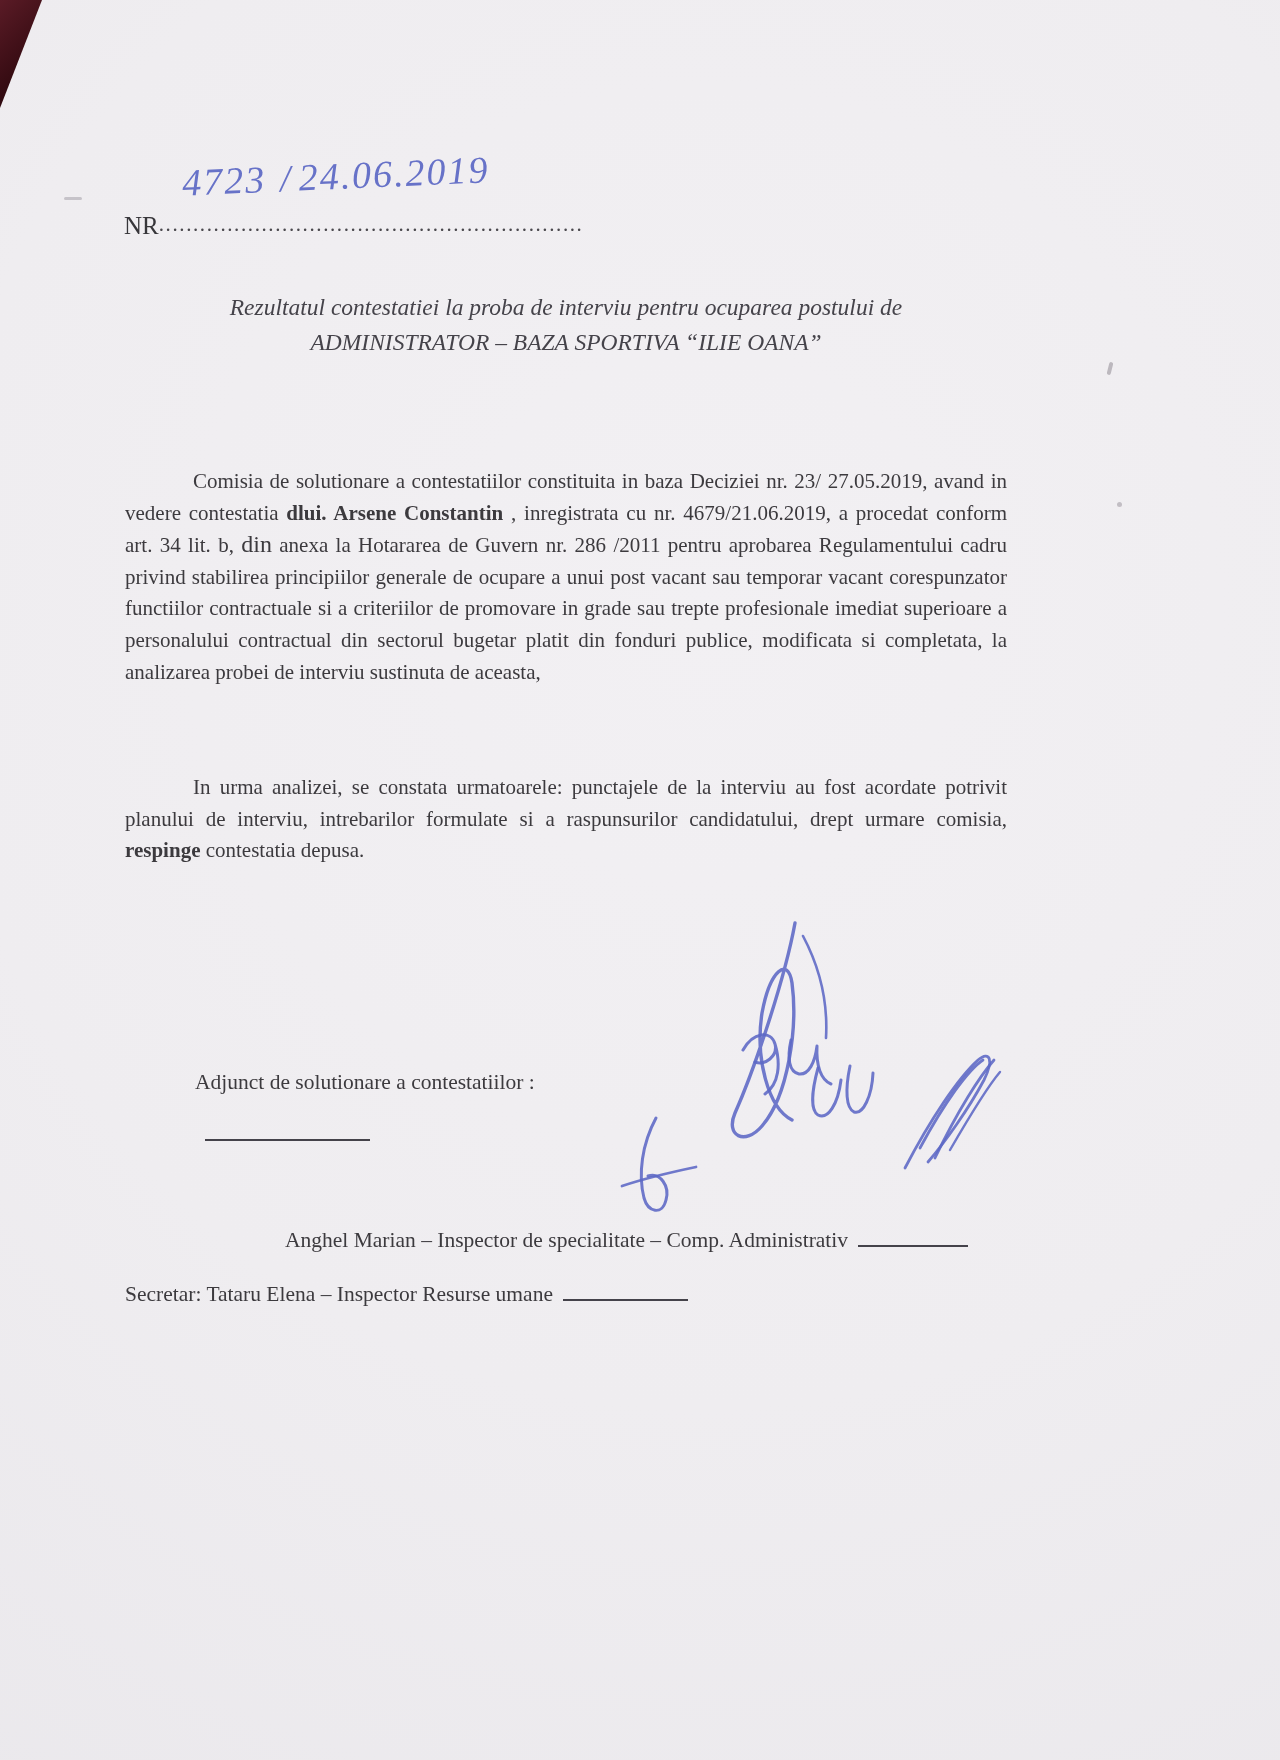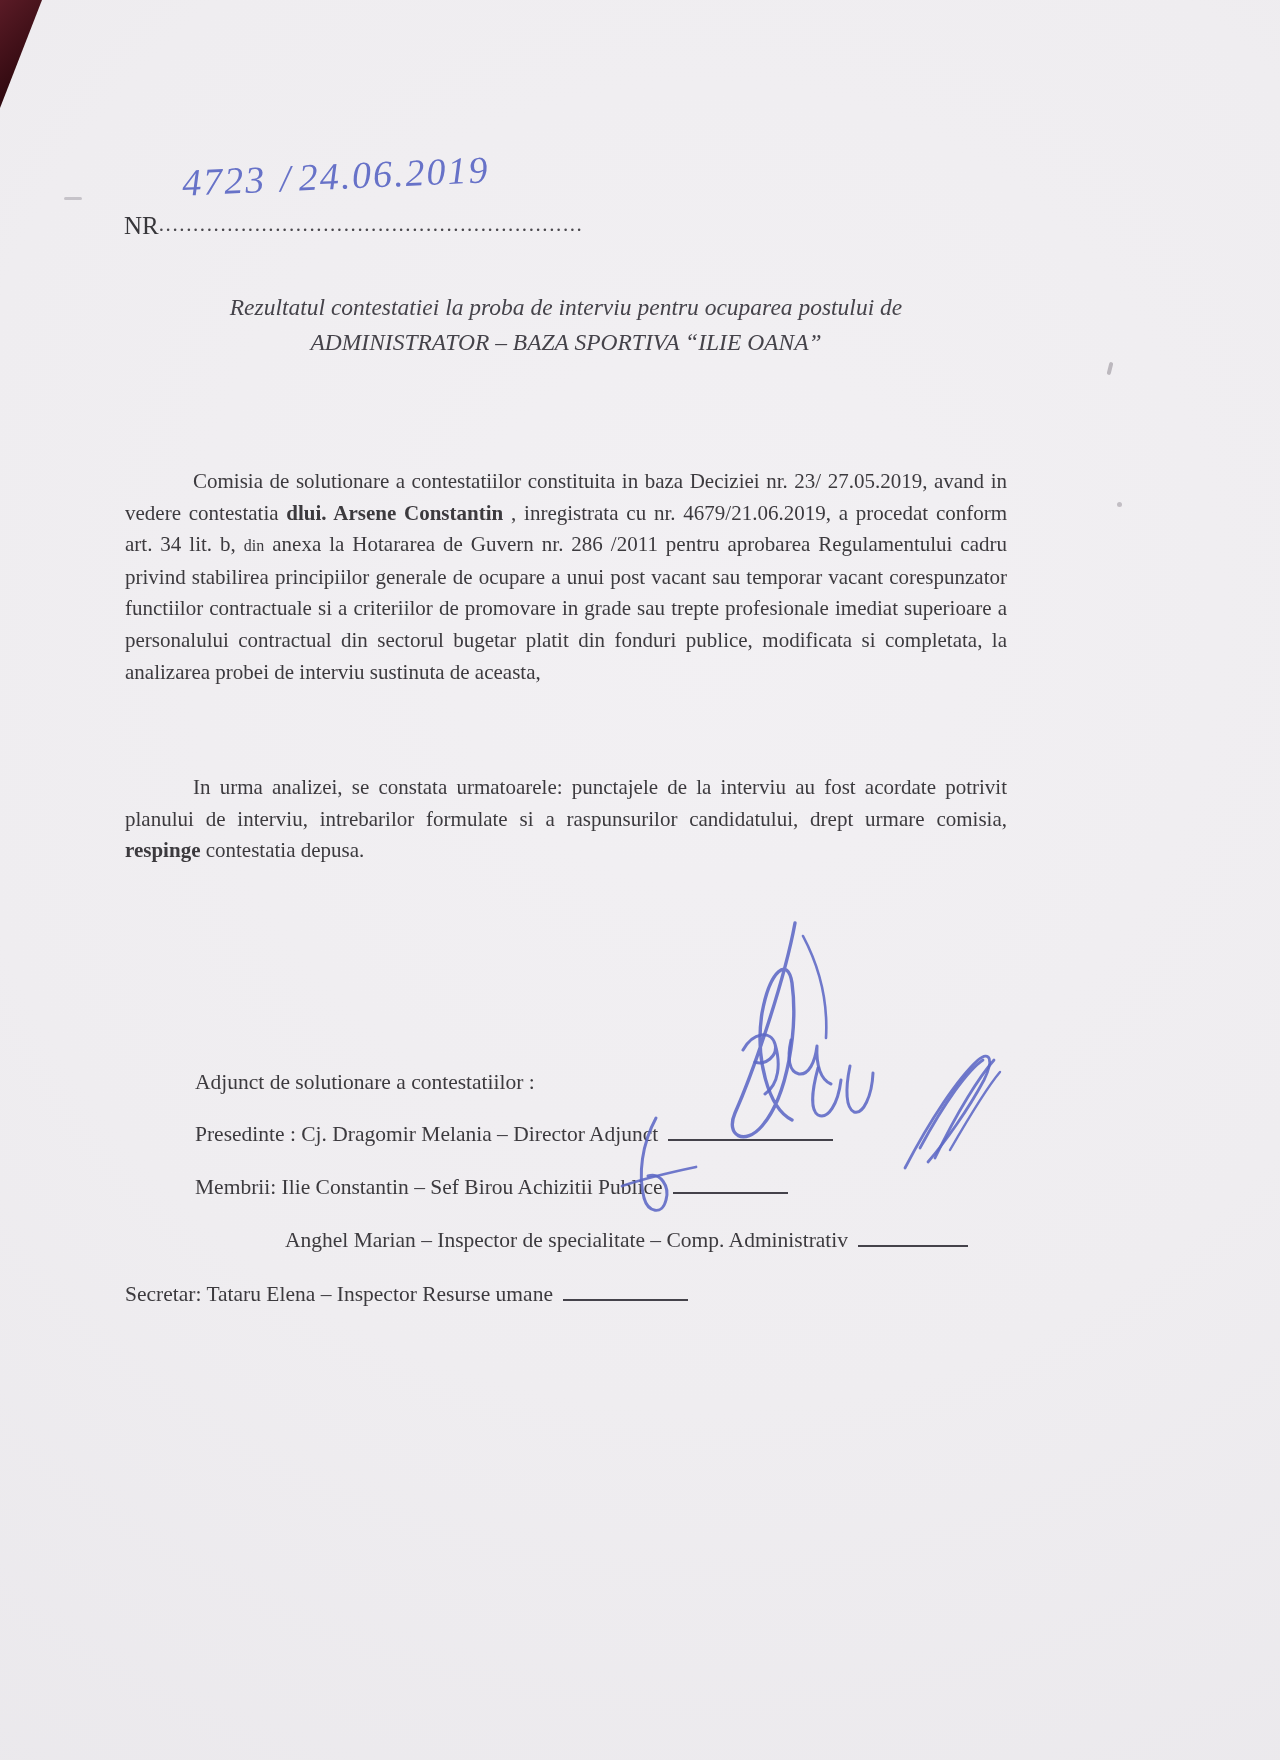--- a/index.html
+++ b/index.html
@@ -31,21 +31,21 @@
   .hand .sep{margin:0 6px 0 14px;}
 
   .title{position:absolute;left:125px;top:290px;width:882px;text-align:center;
     font-style:italic;font-size:23.5px;line-height:35px;color:#45434a;}
 
   .para{position:absolute;left:125px;width:882px;margin:0;text-align:justify;
     text-indent:68px;font-size:21px;line-height:31.6px;color:#3c3a3e;}
   #p1{top:466px;}
   #p2{top:772px;}
   #p3{top:884px;}
-  .ins{font-size:16px;}
+  .ins{font-size:24px;}
 
   .sig-intro{position:absolute;left:195px;top:1070px;font-size:21.5px;}
   .sig-row{position:absolute;font-size:21.5px;white-space:nowrap;}
   #row-presedinte{left:195px;top:1122px;}
   #row-membrii{left:195px;top:1175px;}
   #row-anghel{left:285px;top:1228px;}
   #row-secretar{left:125px;top:1282px;}
   .u{display:inline-block;border-bottom:2px solid var(--underline,#44424a);height:14px;margin-left:10px;}
   .u-presedinte{width:165px;}
   .u-membrii{width:115px;}
@@ -79,23 +79,22 @@
     <div>ADMINISTRATOR – BAZA SPORTIVA “ILIE OANA”</div>
   </div>
 
   <p class="para" id="p1"><span>Comisia de solutionare a contestatiilor constituita in baza Deciziei nr. 23/ 27.05.2019, avand in vedere contestatia </span><b>dlui. Arsene Constantin</b><span> , inregistrata cu nr. 4679/21.06.2019, a procedat conform art. 34 lit. b, </span><span class="ins">din</span><span> anexa la Hotararea de Guvern nr. 286 /2011 pentru aprobarea Regulamentului cadru privind stabilirea principiilor generale de ocupare a unui post vacant sau temporar vacant corespunzator functiilor contractuale si a criteriilor de promovare in grade sau trepte profesionale imediat superioare a personalului contractual din sectorul bugetar platit din fonduri publice, modificata si completata, la analizarea probei de interviu sustinuta de aceasta,</span></p>
 
   <p class="para" id="p2"><span>In urma analizei, se constata urmatoarele: punctajele de la interviu au fost acordate potrivit planului de interviu, intrebarilor formulate si a raspunsurilor candidatului, drept urmare comisia, </span><b>respinge</b><span> contestatia depusa.</span></p>
 
 
   <div class="sig-intro">Adjunct de solutionare a contestatiilor :</div>
 
-  <div class="sig-row" id="row-presedinte"><span>Presedinte : Cj. Dragomir Melania – Director Adjunct</span><span class="u u-presedinte"></span></div>
+  <div class="sig-row" id="row-presedinte"><span class="u u-presedinte"></span></div>
 
-  <div class="sig-row" id="row-membrii"><span>Membrii: Ilie Constantin – Sef Birou Achizitii Publice</span><span class="u u-membrii"></span></div>
 
   <div class="sig-row" id="row-secretar"><span>Secretar: Tataru Elena – Inspector Resurse umane</span><span class="u u-secretar"></span></div>
 
   <div class="sig-row" id="row-anghel"><span>Anghel Marian – Inspector de specialitate – Comp. Administrativ</span><span class="u u-anghel"></span></div>
 
   <svg class="sig-svg" id="sig-presedinte" width="185" height="250" viewBox="0 0 185 250">
     <path stroke-width="3.4" d="M95,15 C85,70 55,160 35,205 C25,228 45,238 62,218 C88,188 98,120 92,75 C88,48 70,62 62,105 C55,150 68,200 92,212"></path>
     <path stroke-width="3" d="M118,160 C112,182 110,202 118,207 C128,212 138,196 141,172"></path>
     <path stroke-width="3" d="M150,158 C145,182 146,200 154,204 C163,207 172,188 173,165"></path>
     <path stroke-width="2.6" d="M103,28 C120,60 128,95 126,130"></path>

